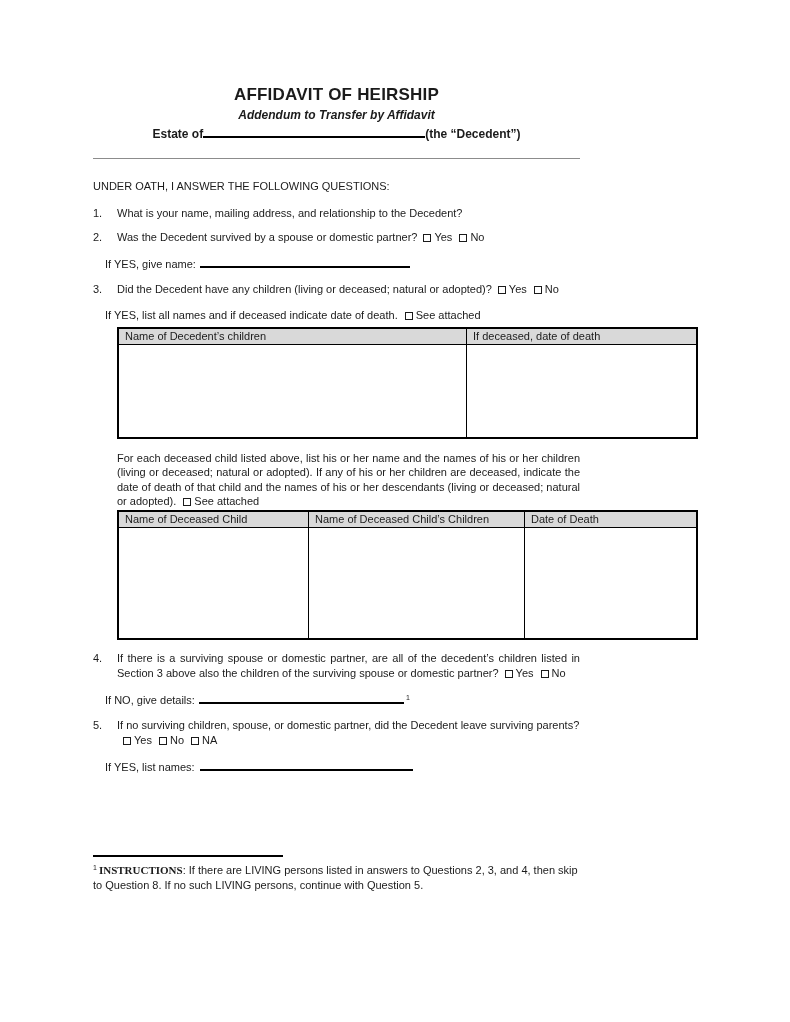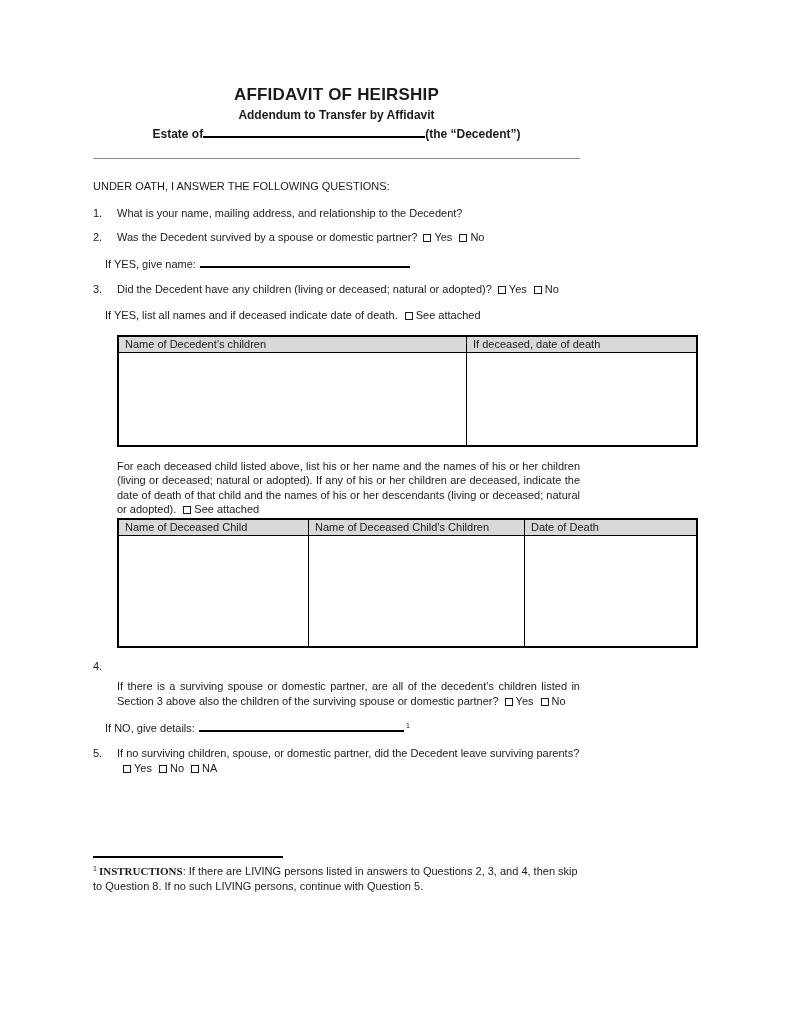--- a/index.html
+++ b/index.html
@@ -13,36 +13,36 @@
   }
   .page {
     width: 632px; height: 1022px;
     padding: 85px 52px 0 93px;
     background: #ffffff;
     position: relative;
   }
   
   .doc-header { text-align: center; }
   .doc-title { font-size: 17px; font-weight: 700; letter-spacing: .2px; line-height: 20px; }
-  .doc-subtitle { font-size: 12px; font-weight: 600; margin-top: 3px; line-height: 15px; }
+  .doc-subtitle { font-size: 12px; font-style: italic; font-weight: 600; margin-top: 3px; line-height: 15px; }
   .estate-line { font-size: 12px; font-weight: 600; margin-top: 3px; line-height: 16px; }
   .fill {
     display: inline-block;
     border-bottom: 2px solid #000;
     height: 12px;
     vertical-align: baseline;
   }
   .estate-fill { width: 222px; }
   .header-rule { border: none; border-top: 1px solid #8c8c8c; margin-top: 16px; }
   
   .intro { margin-top: 20px; line-height: 15px; }
   .question { display: flex; }
   .qnum { flex: 0 0 24px; line-height: 15px; }
   .qbody { flex: 1 1 auto; line-height: 15px; }
-  .justify { text-align: justify; margin-top: 20px; }
+  .justify { text-align: justify; }
   .indent { margin-left: 12px; line-height: 15px; }
   .q1 { margin-top: 12px; }
   .q2 { margin-top: 9px; }
   .q3 { margin-top: 10px; }
   .q4 { margin-top: 11px; }
   .q5 { margin-top: 10px; }
   .followup { margin-top: 11px; }
   
   .cb {
     display: inline-block;
@@ -70,21 +70,21 @@
   table.form-table th {
     background: #d9d9d9;
     font-weight: 400;
     font-size: 11px;
     text-align: left;
     padding: 1px 5px 2px 6px;
     height: 16px;
   }
   .t1 { margin-top: 7px; }
   .t1 td { height: 42px; }
-  .t2 { margin-top: 12px; }
+  .t2 { margin-top: 4px; }
   .t2 td { height: 93px; }
   .t3 { margin-top: 1px; }
   .t3 td { height: 112px; }
   .para { margin-top: 12px; margin-left: 24px; line-height: 14.6px; }
   
   .footnote-rule {
     width: 190px;
     border: none;
     border-top: 2px solid #000;
     margin: 80px 0 0 0;
@@ -188,20 +188,23 @@
   <div class="indent followup">
     <span>If NO, give details:</span><span class="fill line-q4"></span><sup class="ref">1</sup>
   </div>
 
   <div class="question q5">
     <div class="qnum">5.</div>
     <div class="qbody">
       <span>If no surviving children, spouse, or domestic partner, did the Decedent leave surviving parents?</span><span class="cb cb-lead"></span><span>Yes</span><span class="cb"></span><span>No</span><span class="cb"></span><span>NA</span>
     </div>
   </div>
+  <div class="indent followup">
+    <span>If YES, list names:</span><span class="fill line-q5"></span>
+  </div>
 
   <hr class="footnote-rule">
   <div class="footnote">
     <sup class="ref" style="margin-left:0;margin-right:2px;">1</sup><span class="fn-label">INSTRUCTIONS</span><span>: If there are LIVING persons listed in answers to Questions 2, 3, and 4, then skip to Question 8. If no such LIVING persons, continue with Question 5.</span>
   </div>
 
 
 </div>
 
 </body></html>

